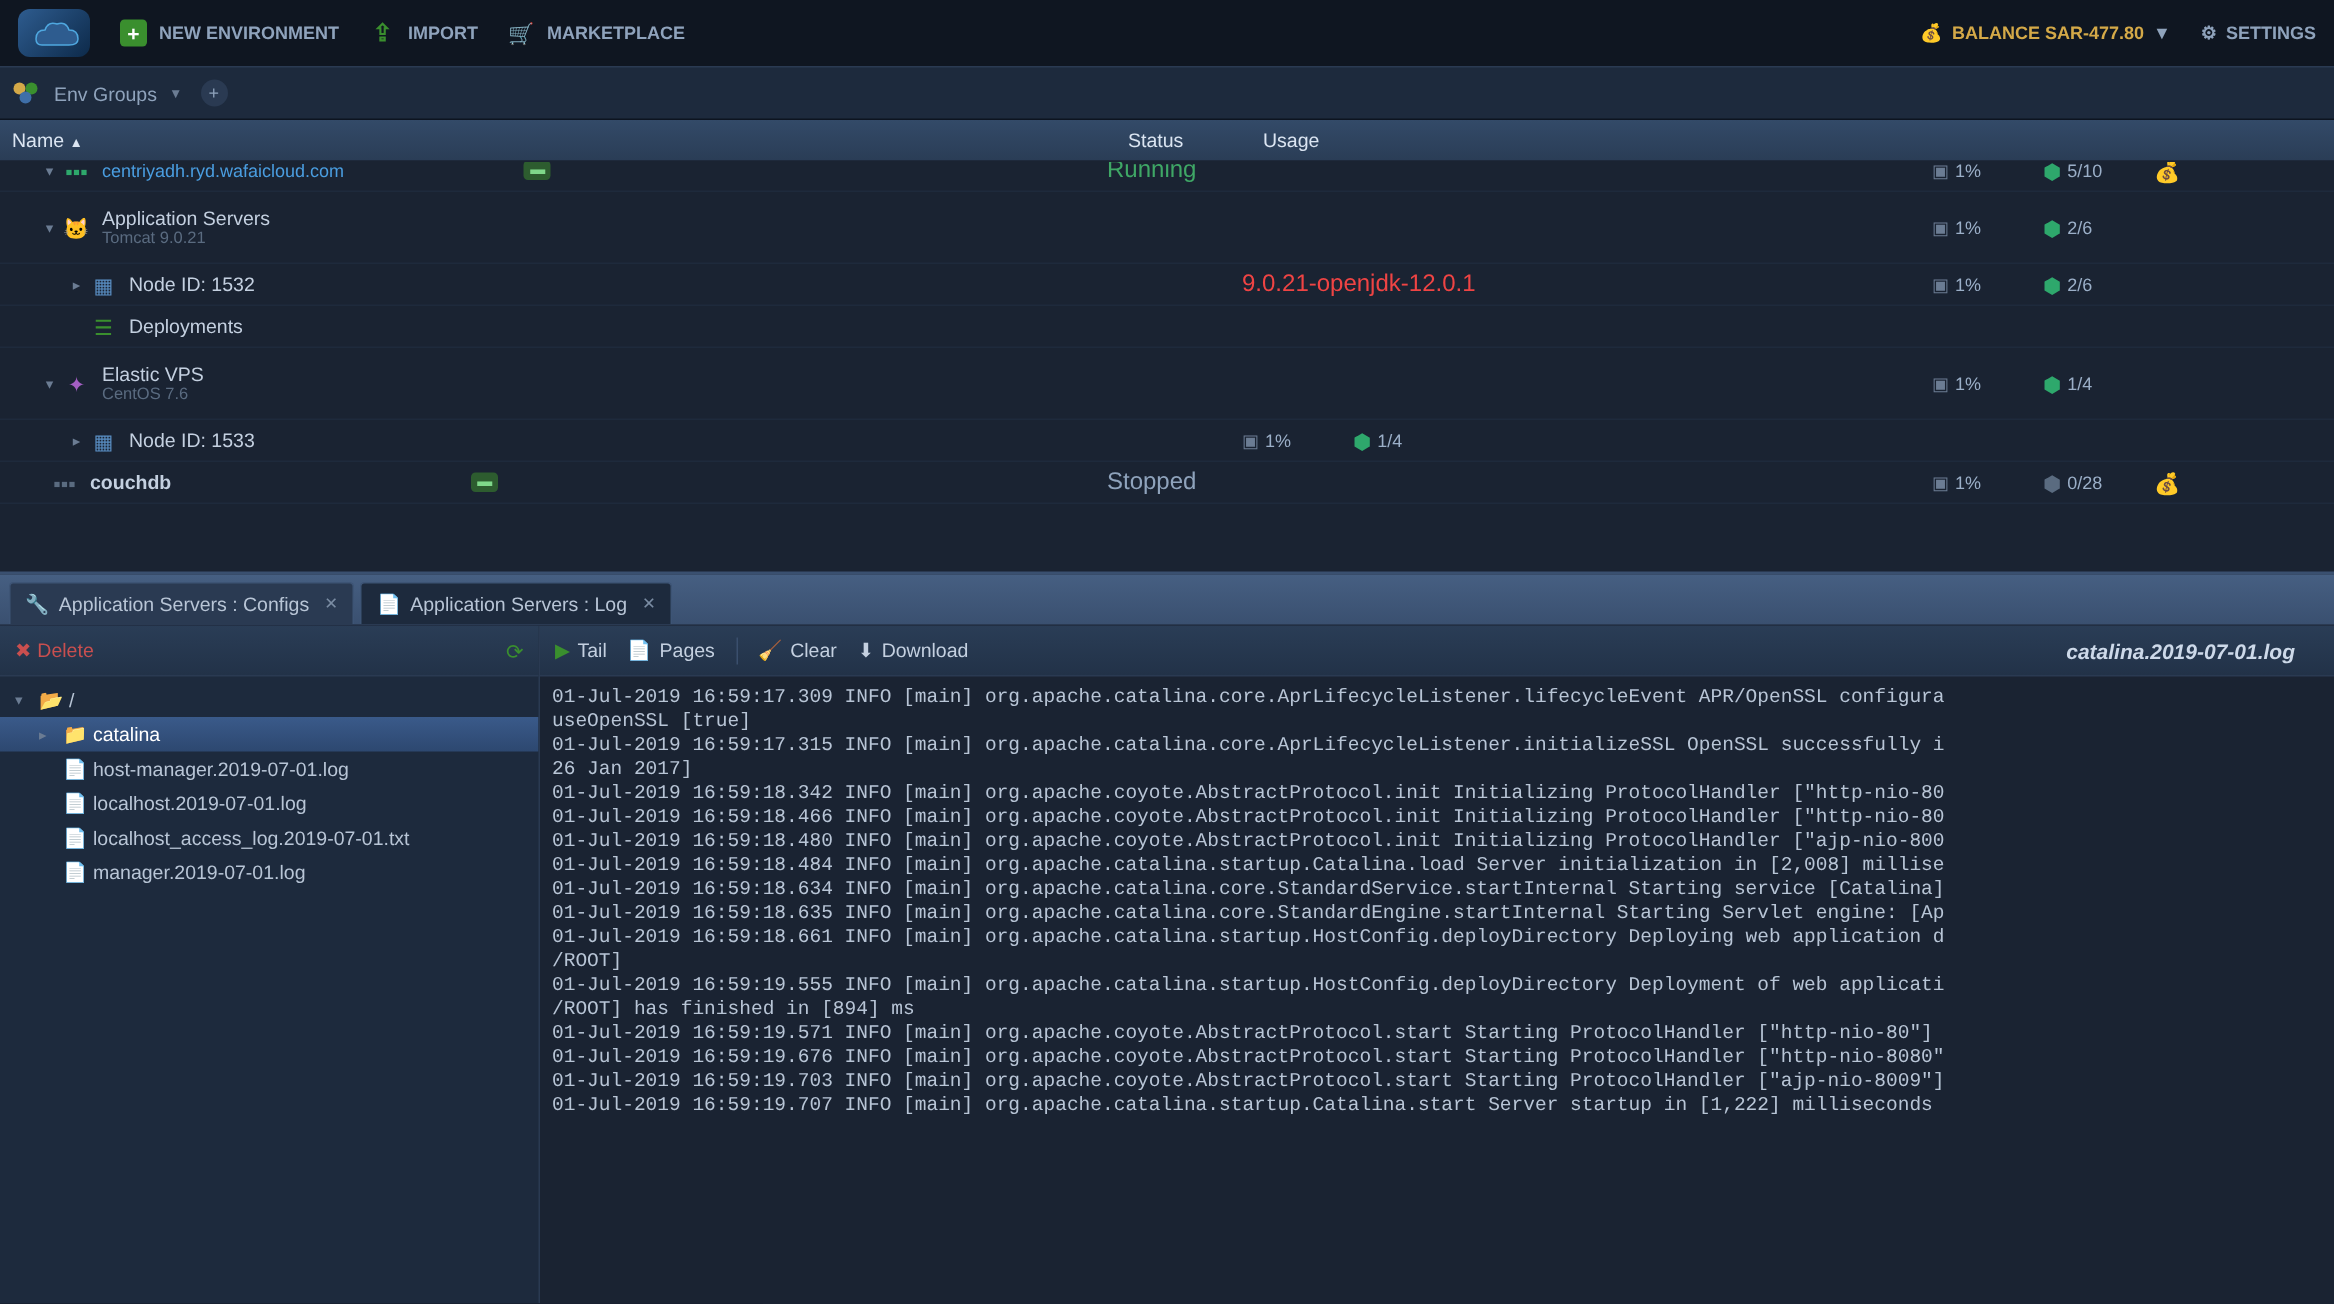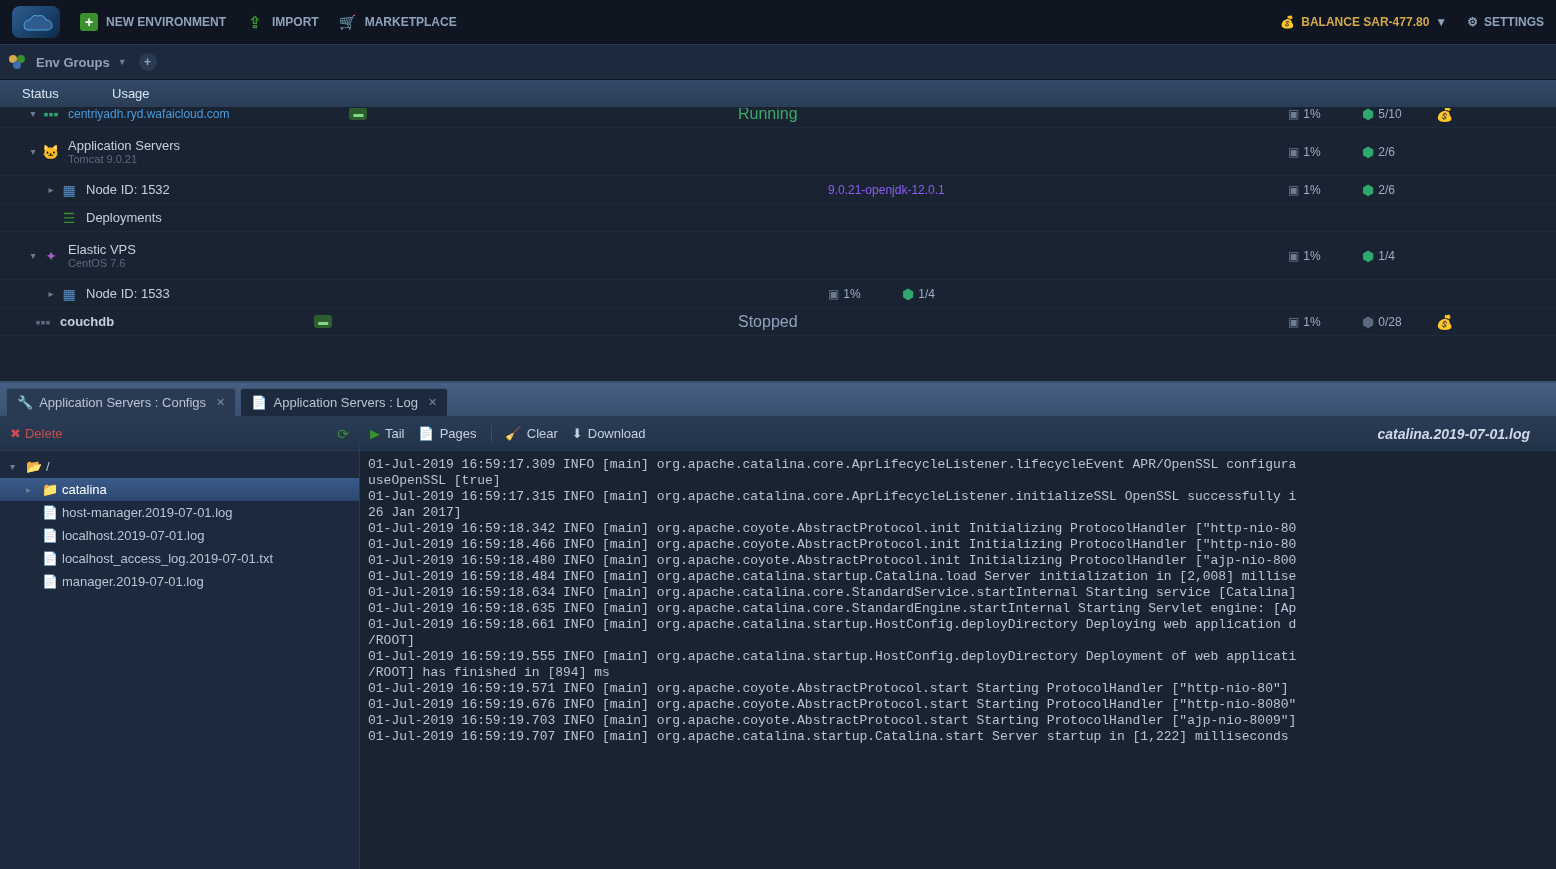--- a/index.html
+++ b/index.html
@@ -39,21 +39,21 @@
 .ico-import { color:#3a8f2e; font-size:16px; }
 .ico-market { color:#3a8f2e; font-size:14px; }
 .top-spacer { flex: 1; }
 .balance { display:flex; align-items:center; gap:6px; color:#d4a948; font-size:12px; font-weight:600; }
 .settings { display:flex; align-items:center; gap:6px; color:#8fa3bc; font-size:12px; font-weight:600; }
 .sub-bar {
   height: 36px;
   background: #1d2a3d;
   border-top: 1px solid #2a3a52;
   border-bottom: 1px solid #0d1420;
-  display:flex; align-items:center; padding: 0 8px; gap: 12px; font-weight: bold;
+  display:flex; align-items:center; padding: 0 8px; gap: 12px;
 }
 .env-groups-btn { display:flex; align-items:center; gap:8px; color:#8fa3bc; }
 .env-groups-ico { width:20px; height:18px; display:flex; align-items:center; }
 .plus-circle { width:18px; height:18px; border-radius:50%; background:#2a3a52; color:#8fa3bc; display:flex; align-items:center; justify-content:center; font-size:12px; }
 
 .grid-header {
   height: 28px;
   background: linear-gradient(#334a68, #2a3d56);
   display:flex; align-items:center;
   border-bottom:1px solid #1a2332;
@@ -75,21 +75,21 @@
 .indent-0 { padding-left: 18px; }
 .indent-1 { padding-left: 36px; }
 .expander { width:14px; height:14px; color:#6b7c93; font-size:10px; display:inline-flex; align-items:center; justify-content:center; }
 .node-ico { width:22px; height:18px; display:inline-flex; align-items:center; justify-content:center; margin-right:6px; font-size:14px; }
 .row-main { flex: 0 0 730px; display:flex; align-items:center; }
 .row-text { display:flex; flex-direction:column; }
 .row-title { color:#c4d0e0; font-size:13px; }
 .row-link { color:#4a9de0; font-size:12px; }
 .row-sub { color:#5a6b80; font-size:11px; }
 .row-status { width:90px; color:#8da2bc; font-size:16px; }
-.row-tags { flex:1; color:#8b5cf6; font-size:12px; }
+.row-tags { flex:1; color:#ef4444; font-size:16px; }
 .row-usage { width:260px; display:flex; align-items:center; gap:14px; color:#9bafc8; font-size:12px; }
 .usage-disk { display:flex; align-items:center; gap:4px; width:60px; }
 .usage-cloud { display:flex; align-items:center; gap:4px; width:60px; }
 .billing-ico { width:22px; color:#d4a948; font-size:14px; }
 .green-badge { background:#2d5c2f; color:#7fd88a; border-radius:3px; padding:1px 4px; font-size:10px; }
 .hex-green { color:#2ea86c; font-size:14px; }
 .hex-gray { color:#5a6b80; font-size:14px; }
 .disk-ico { color:#6b7c93; font-size:12px; }
 
 .panel-wrap { display:flex; flex-direction:column; background:#1a2332; height: 488px; border-top:2px solid #3a5070; }
@@ -192,20 +192,24 @@
           <circle cx="9" cy="11" r="4" fill="#3f6fa8"></circle>
         </svg>
     </span>
     <span>Env Groups</span>
     <span style="font-size:9px;color:#6b7c93;">▼</span>
   </div>
   <div class="plus-circle">+</div>
 </div>
 
 <div class="grid-header">
+  <div class="col-name">
+    <span>Name</span>
+    <span style="font-size:9px;">▲</span>
+  </div>
   <div class="col-status">Status</div>
   <div class="col-usage-h">Usage</div>
 </div>
 
 <div class="grid-body" style="height:268px; overflow:hidden;">
 
   <div class="row running" style="margin-top:-8px;">
     <div class="row-main indent-0">
       <span class="expander">▾</span>
       <span class="node-ico" style="color:#2ea86c;">▪▪▪</span>

